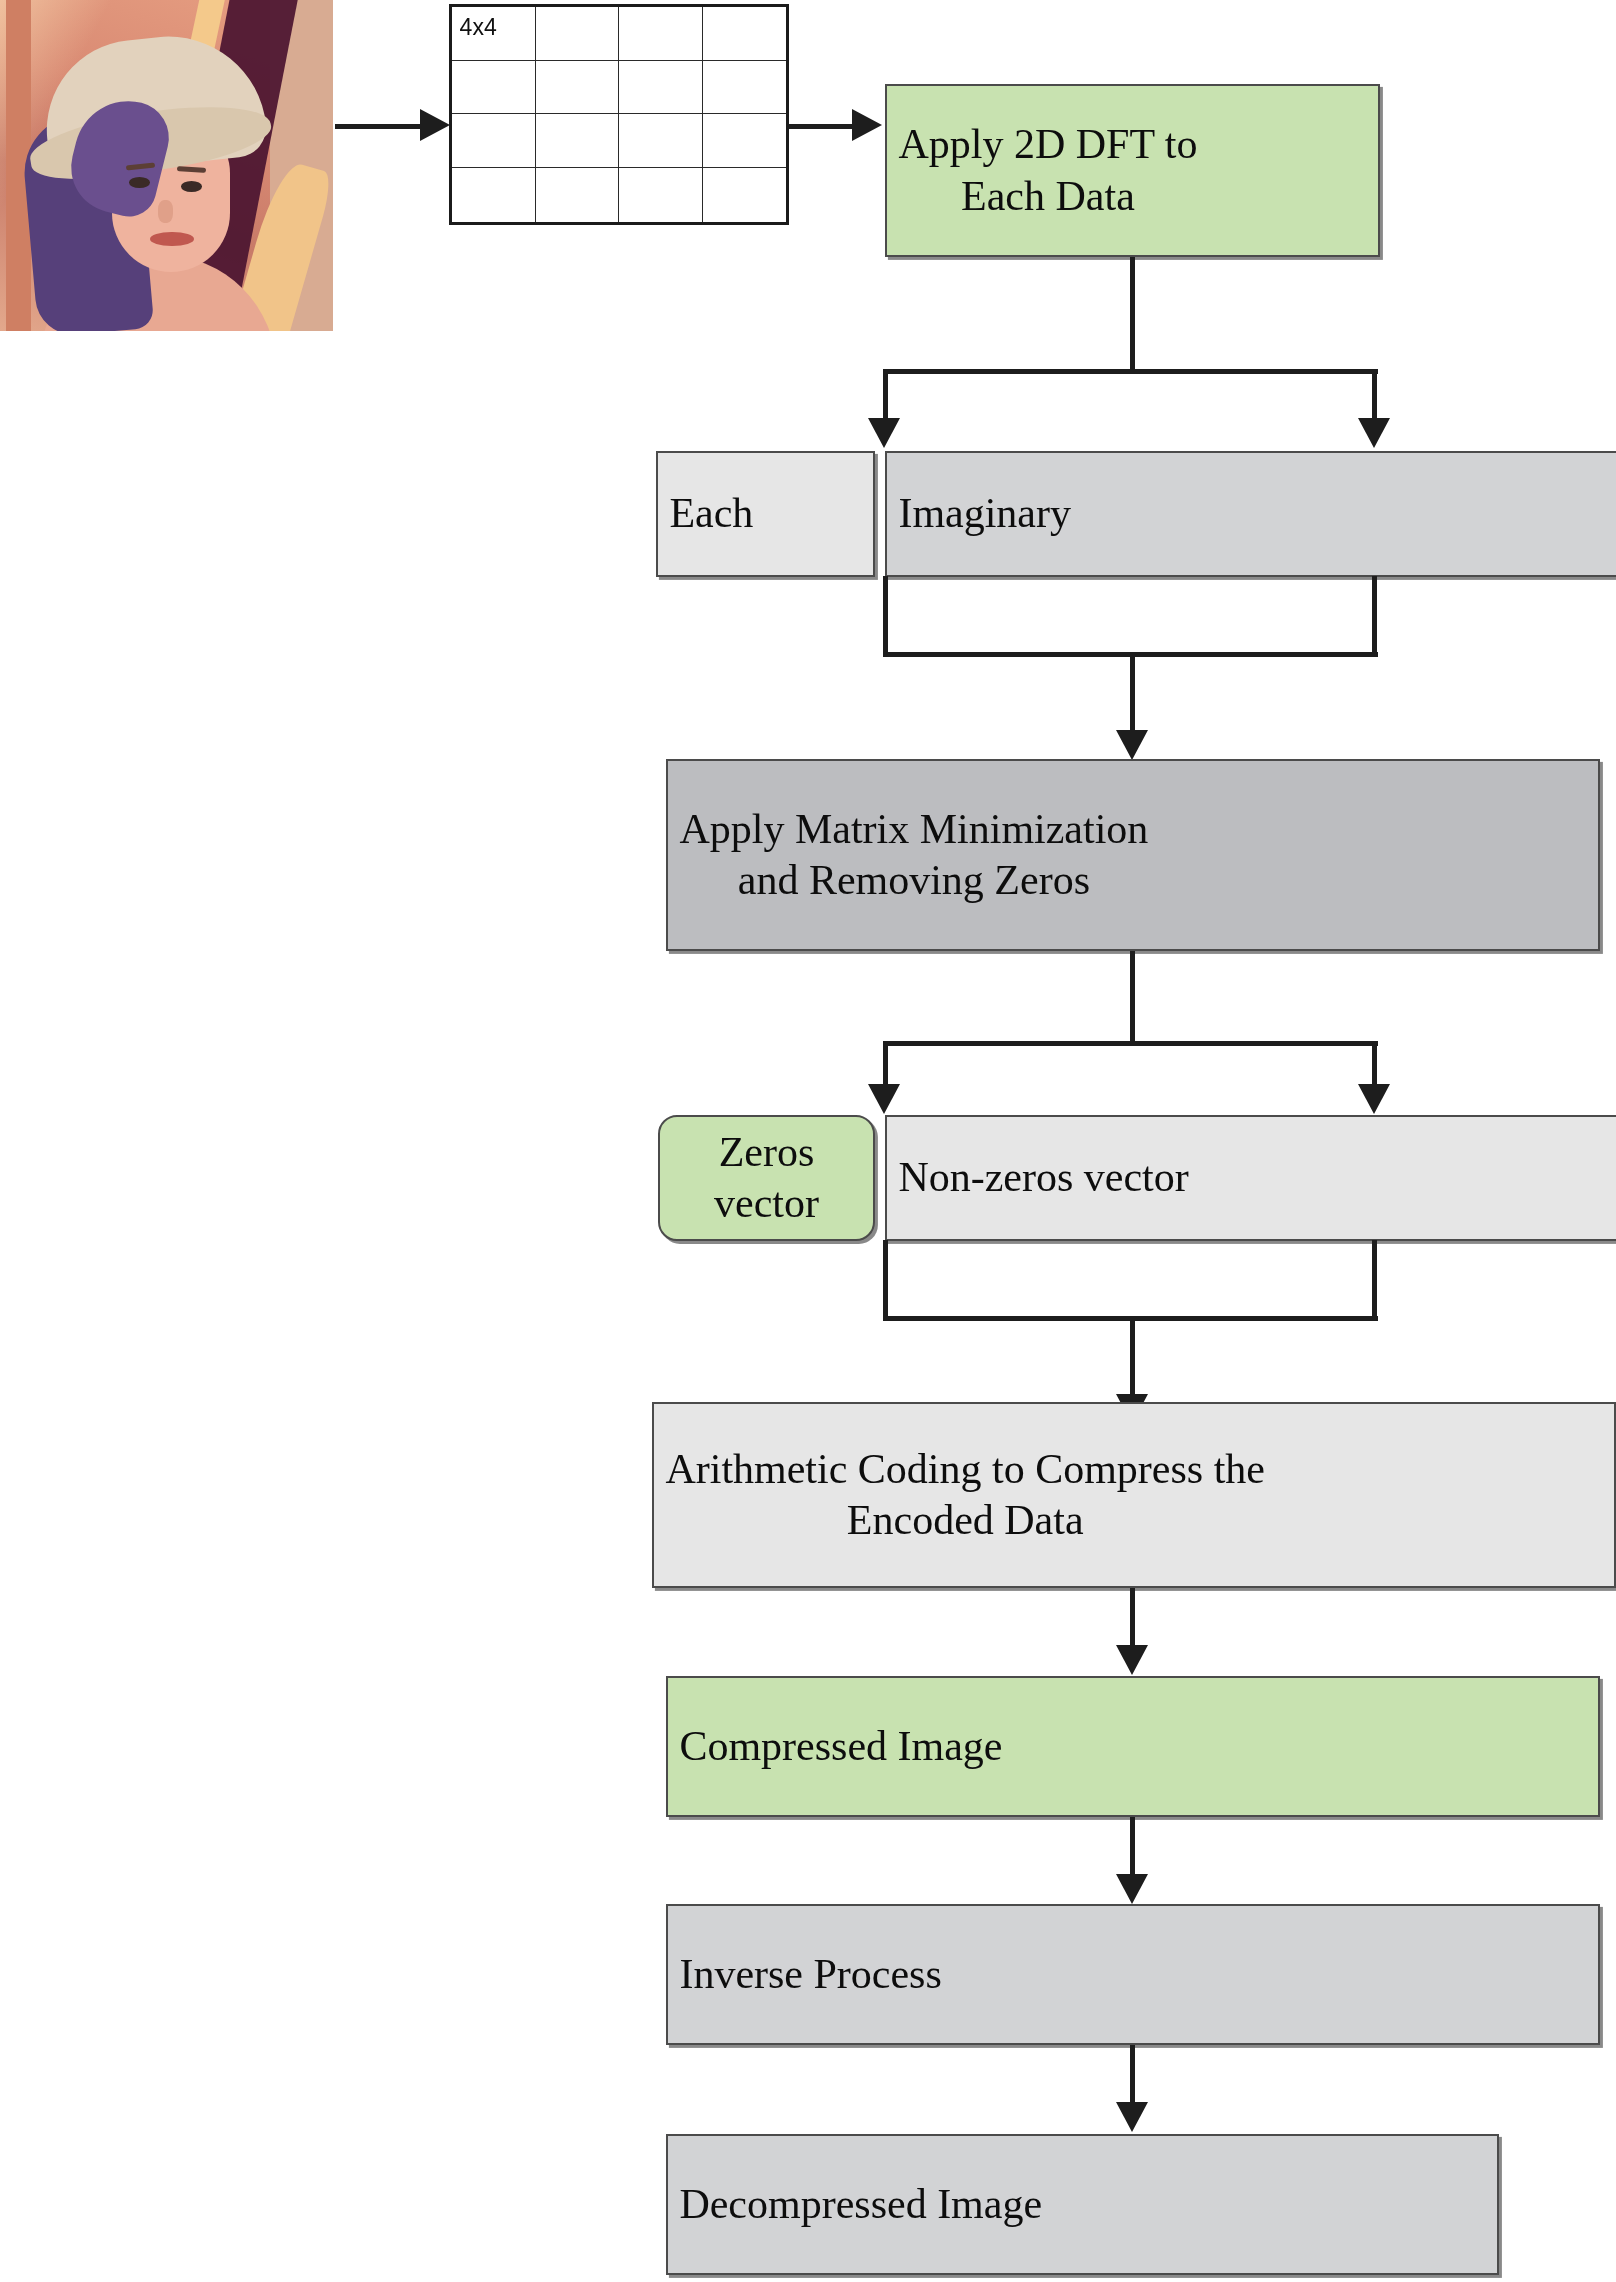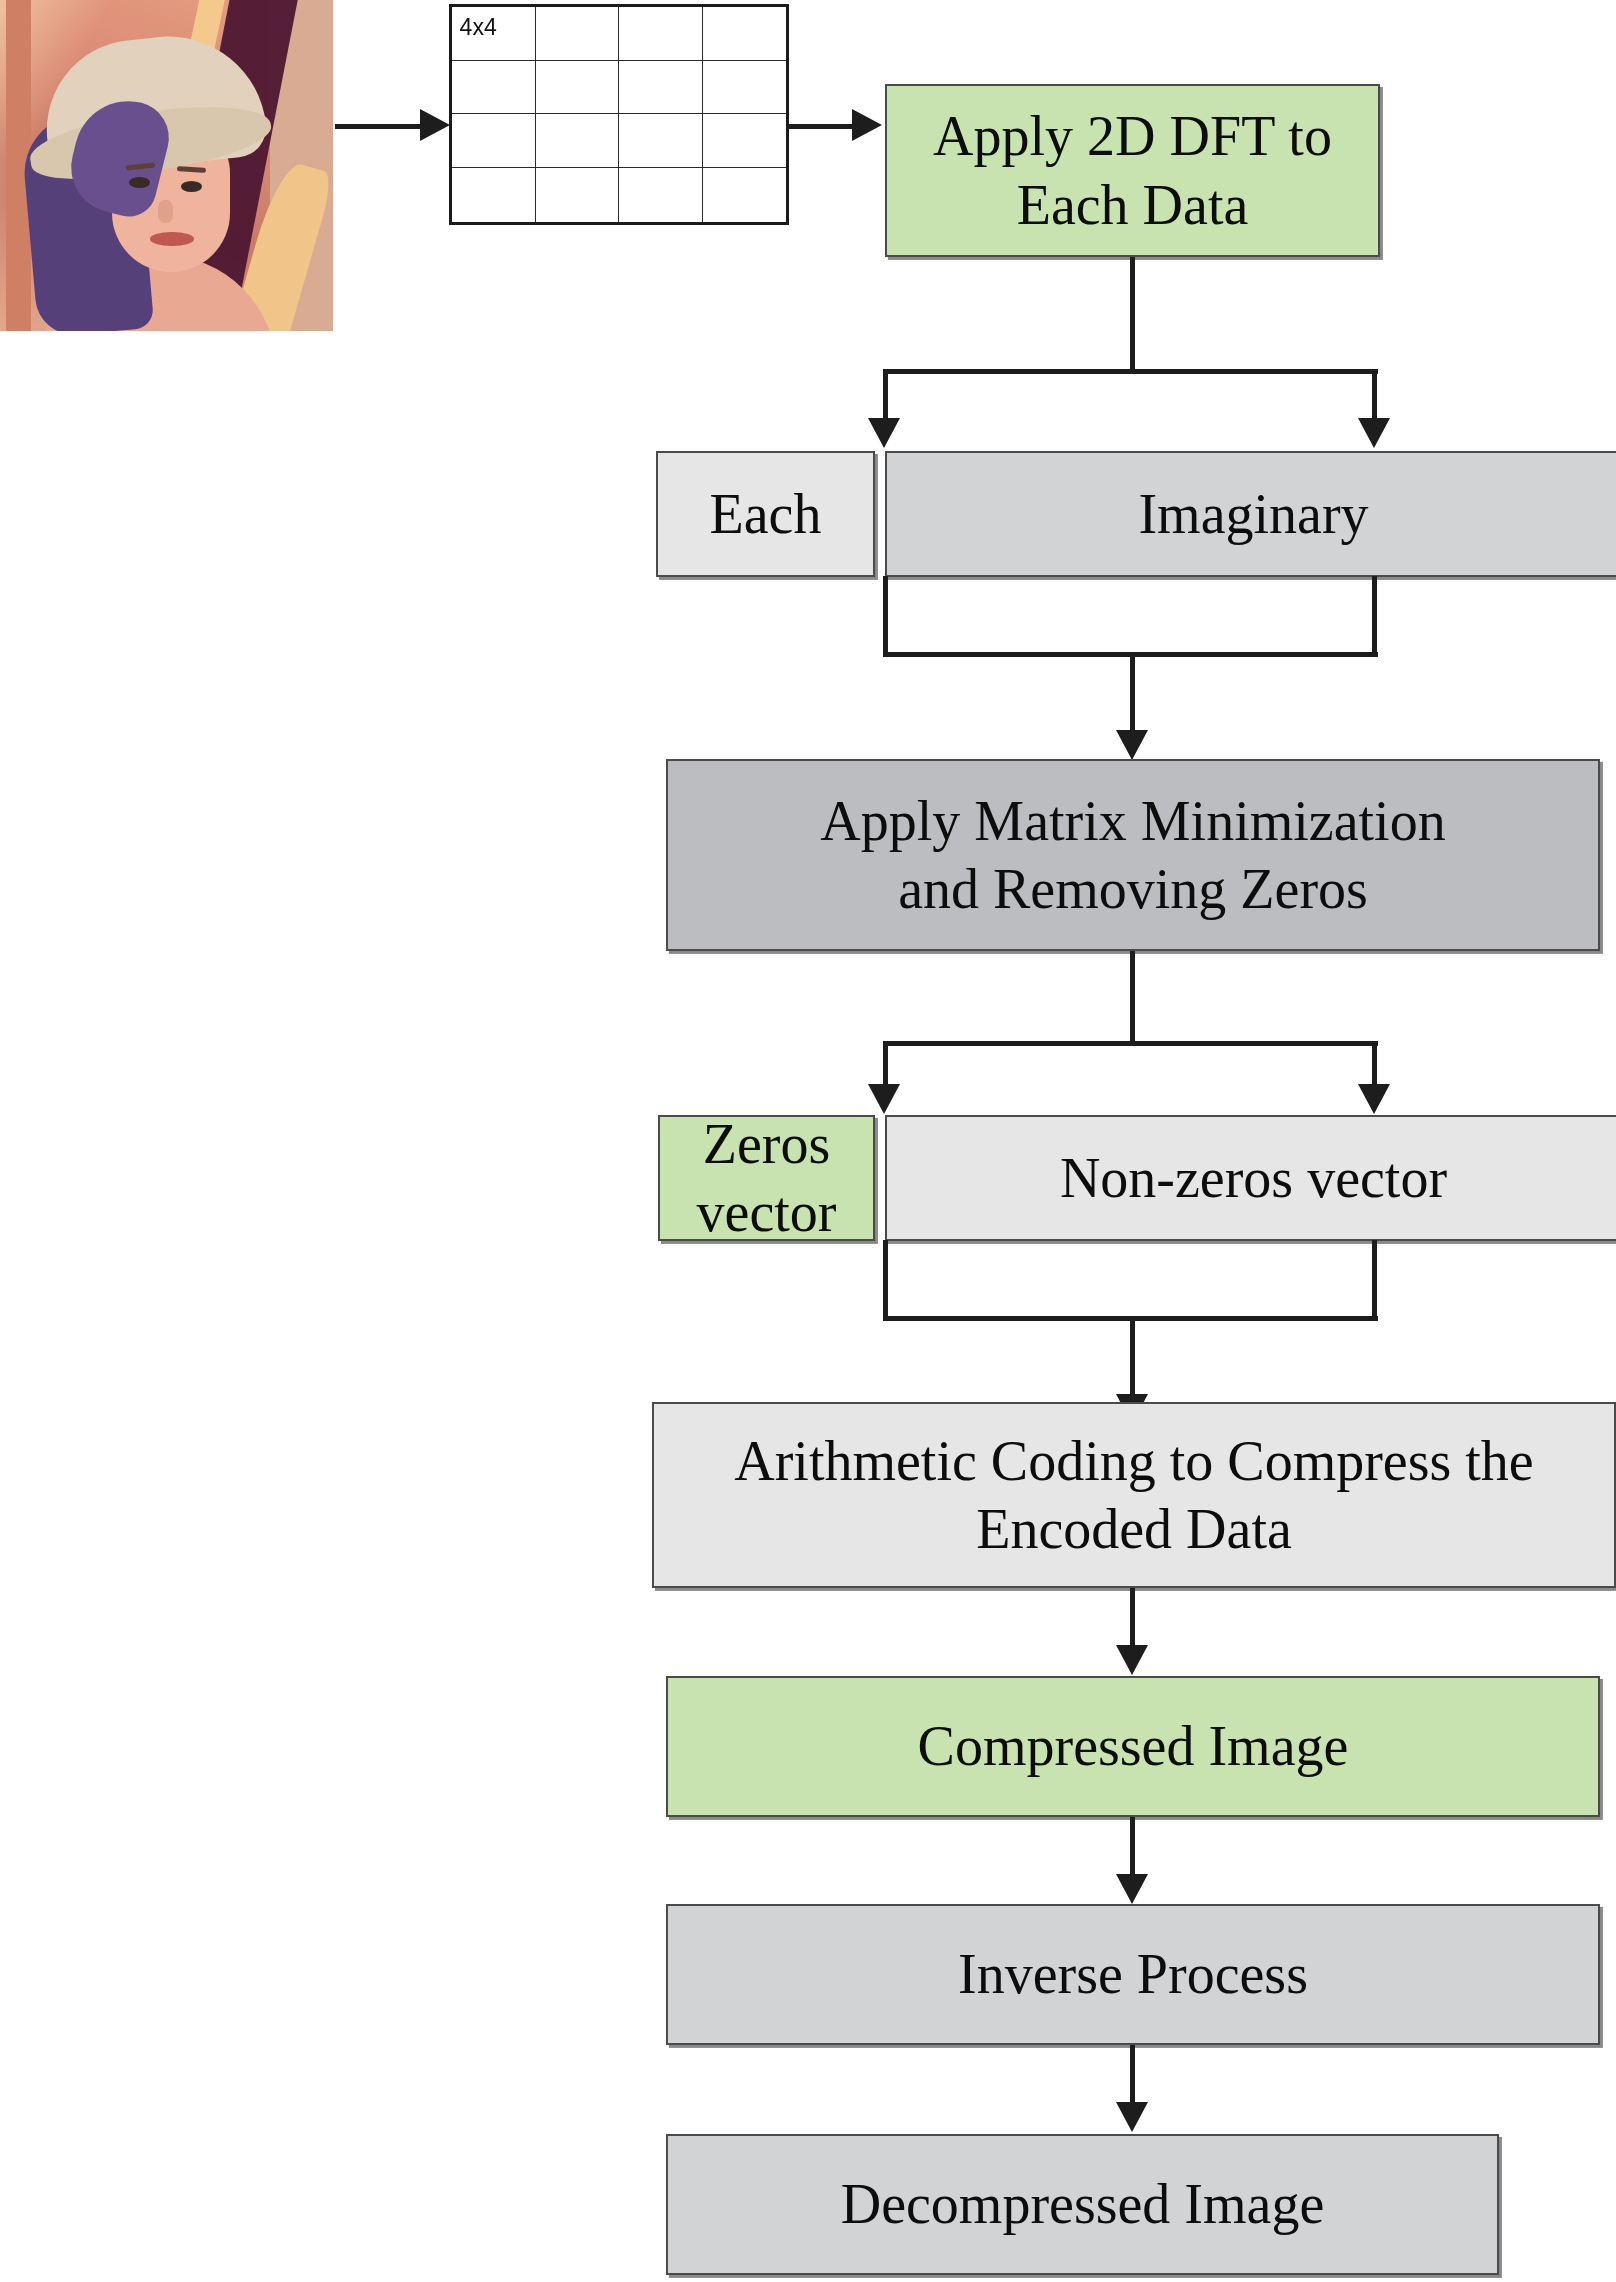--- a/index.html
+++ b/index.html
@@ -179,24 +179,23 @@
   }
 
   
   .box {
     position: absolute;
     box-sizing: border-box;
     border: 2.9px solid #4b4b4b;
     box-shadow: 2.9px 2.9px 0 rgba(40,40,40,0.55);
     display: flex;
     align-items: center;
-    justify-content: center;
     text-align: center;
     color: #0d0d0d;
-    font-size: 56px;
+    font-size: 42px;
     line-height: 1.22;
     padding: 0 11.4px;
   }
   .box.green { background: #c8e2b0; }
   .box.gray-light { background: #e6e6e6; }
   .box.gray-mid { background: #d2d3d5; }
   .box.gray-dark { background: #bcbdc0; }
 
   
   .line-h {
@@ -312,21 +311,21 @@
     </div>
   </div>
 
   <div class="line-v" style="left:1130px; top:951px; height:93px;"></div>
   <div class="line-h" style="left:883px; top:1041px; width:495px;"></div>
   <div class="line-v" style="left:883px; top:1041px; height:51px;"></div>
   <div class="arrow-down" style="left:868px; top:1084px;"></div>
   <div class="line-v" style="left:1372px; top:1041px; height:51px;"></div>
   <div class="arrow-down" style="left:1358px; top:1084px;"></div>
 
-  <div class="box green" style="left:658px; top:1115px; width:217px; height:126px;">
+  <div class="box green" style="left:658px; top:1115px; width:217px; height:126px;border-radius:19px;">
     <span>Zeros vector</span>
   </div>
 
   <div class="box gray-light" style="left:885px; top:1115px; width:737px; height:126px;">
     <span>Non-zeros vector</span>
   </div>
 
   <div class="line-v" style="left:883px; top:1240px; height:80px;"></div>
   <div class="line-v" style="left:1372px; top:1240px; height:80px;"></div>
   <div class="line-h" style="left:883px; top:1316px; width:495px;"></div>

